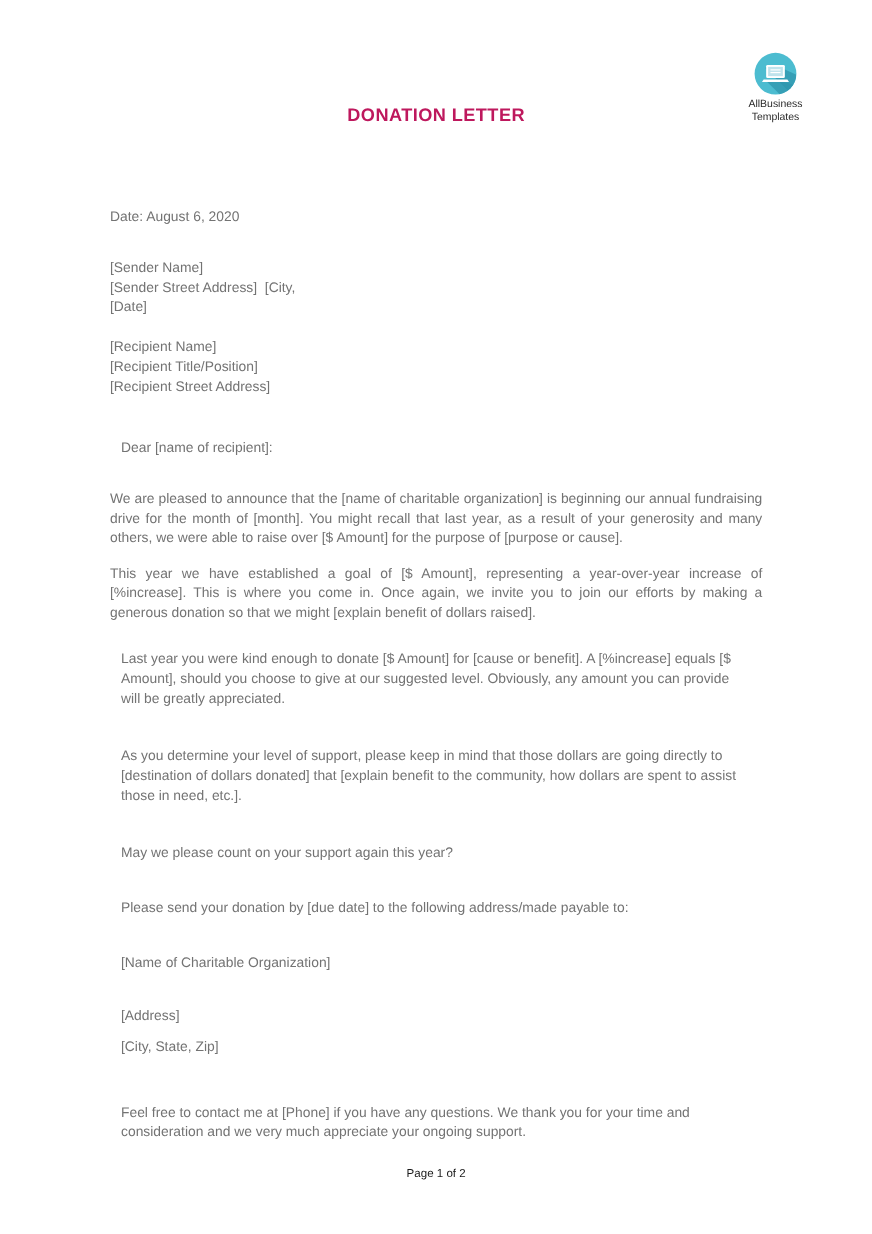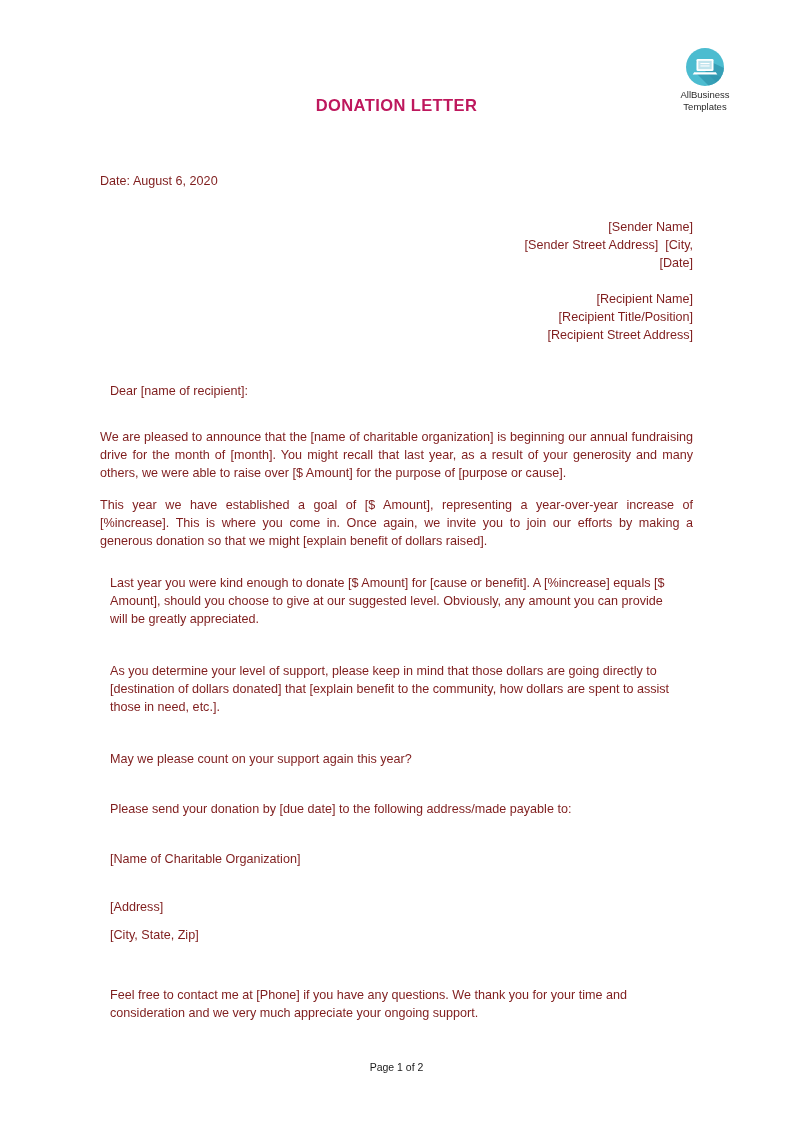--- a/index.html
+++ b/index.html
@@ -73,35 +73,35 @@
     font-size: 16.5px;
     font-weight: bold;
     letter-spacing: 0.4px;
     color: #be185d;
   }
 
   
   .letter {
     position: absolute;
     left: 100px;
-    top: 172px;
+    top: 188px;
     width: 593px;
     font-size: 12.6px;
     line-height: 18px;
-    color: #7f1d1d;
+    color: #737373;
   }
 
   .blk { margin: 0; }
 
   .date-line { margin: 0 0 0 0; }
 
   .addr-block {
     margin: 0;
   }
-  .addr-block .ln { display: block; white-space: pre-wrap; text-align: right; }
+  .addr-block .ln { display: block; white-space: pre-wrap; }
 
   .gap-28 { height: 28px; }
   .gap-22 { height: 22px; }
   .gap-18 { height: 18px; }
   .gap-14 { height: 14px; }
   .gap-12 { height: 12px; }
   .gap-10 { height: 10px; }
 
   .para {
     margin: 0;

